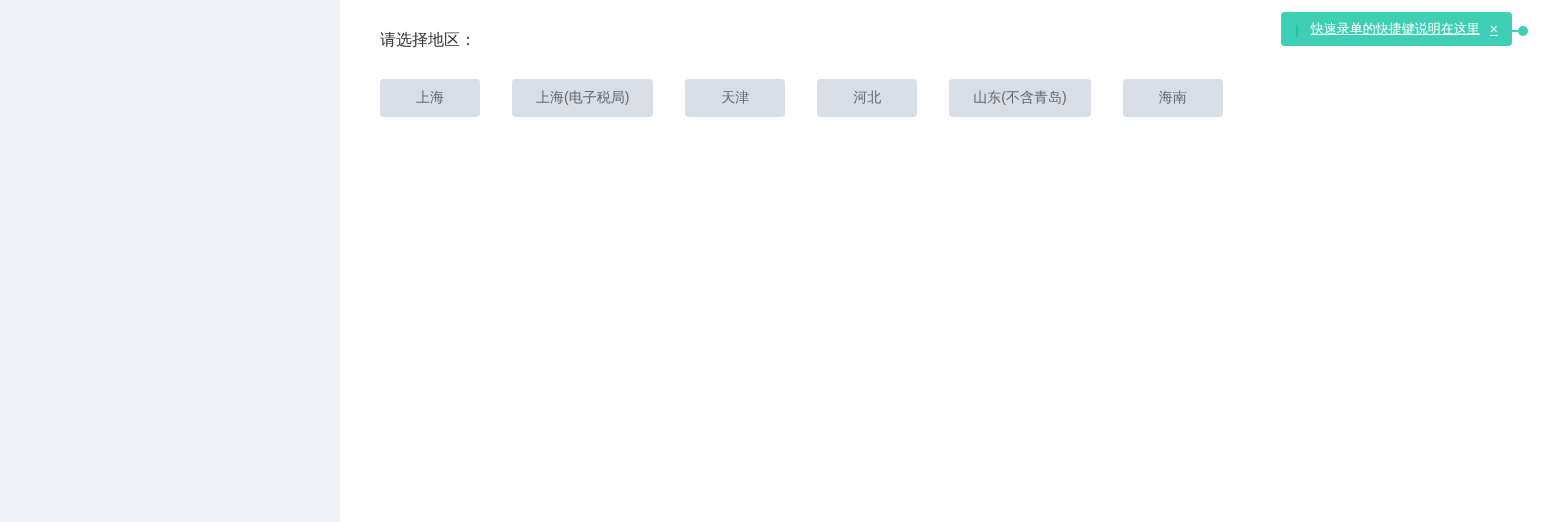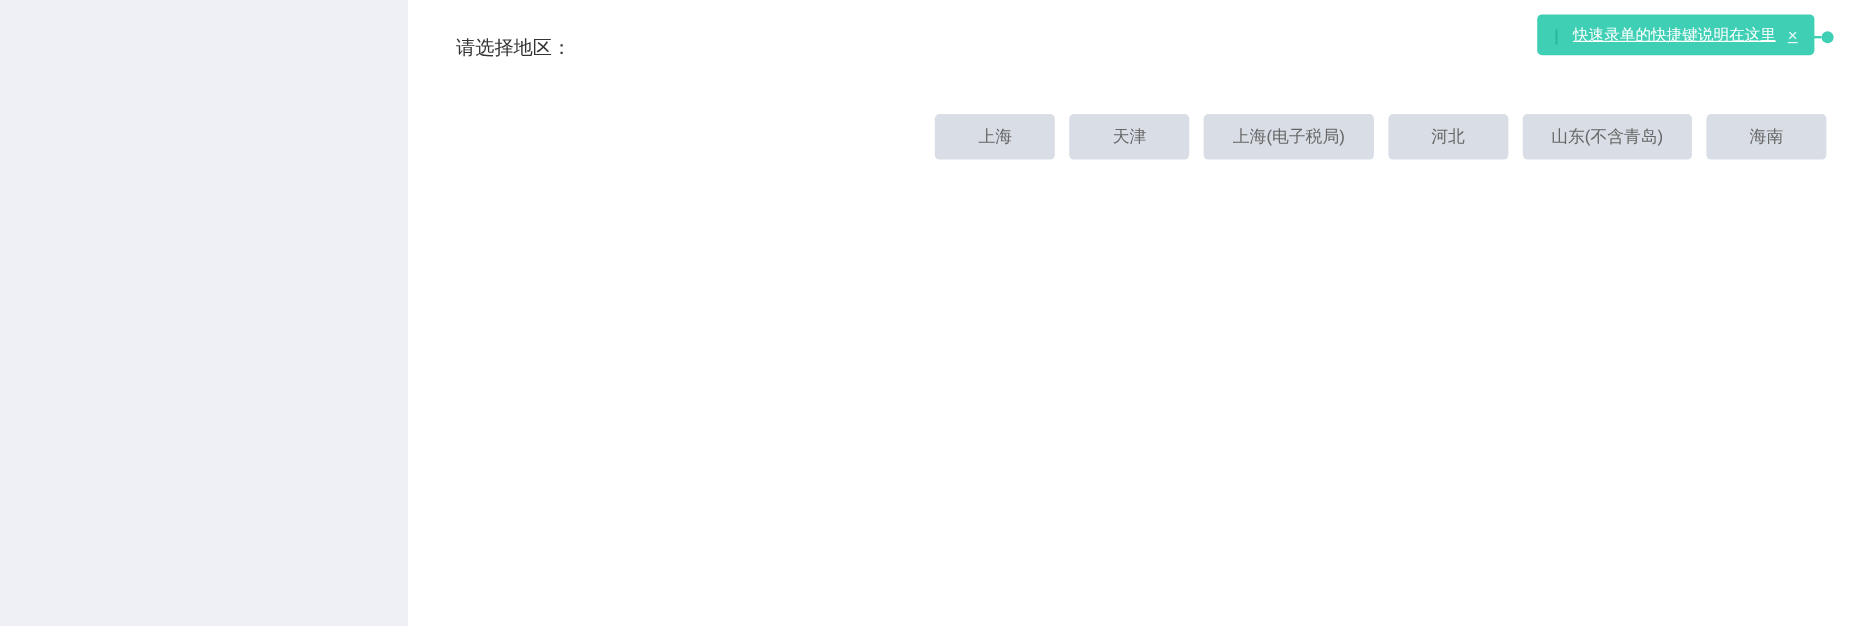--- a/index.html
+++ b/index.html
@@ -32,29 +32,28 @@
       top: 0;
       width: 1222px;
       height: 522px;
       background: #ffffff;
       padding: 30px 40px;
     }
 
     .page-title {
       font-size: 16px;
       color: #333;
-      margin-bottom: 44px;
+      margin-bottom: 28px;
       font-weight: normal;
     }
 
     .region-buttons {
       display: flex;
       flex-wrap: wrap;
-      gap: 12px;
-      justify-content: flex-end;
+      gap: 32px;
     }
 
     .region-btn {
       background: #d9dde5;
       border: none;
       border-radius: 4px;
       padding: 10px 24px;
       font-size: 14px;
       color: #666;
       cursor: pointer;
@@ -115,22 +114,22 @@
   </style>
 </head>
 <body>
 
 <div class="sidebar"></div>
 
 <div class="main-content">
   <div class="page-title">请选择地区：</div>
   <div class="region-buttons">
   <button class="region-btn">上海</button>
+      <button class="region-btn">上海(电子税局)</button>
       <button class="region-btn">天津</button>
-      <button class="region-btn">上海(电子税局)</button>
       <button class="region-btn">河北</button>
       <button class="region-btn">山东(不含青岛)</button>
       <button class="region-btn">海南</button>
     </div>
 </div>
 
 <div class="tooltip-bubble">
   <span>快速录单的快捷键说明在这里</span>
   <span class="tooltip-close">×</span>
 </div>

